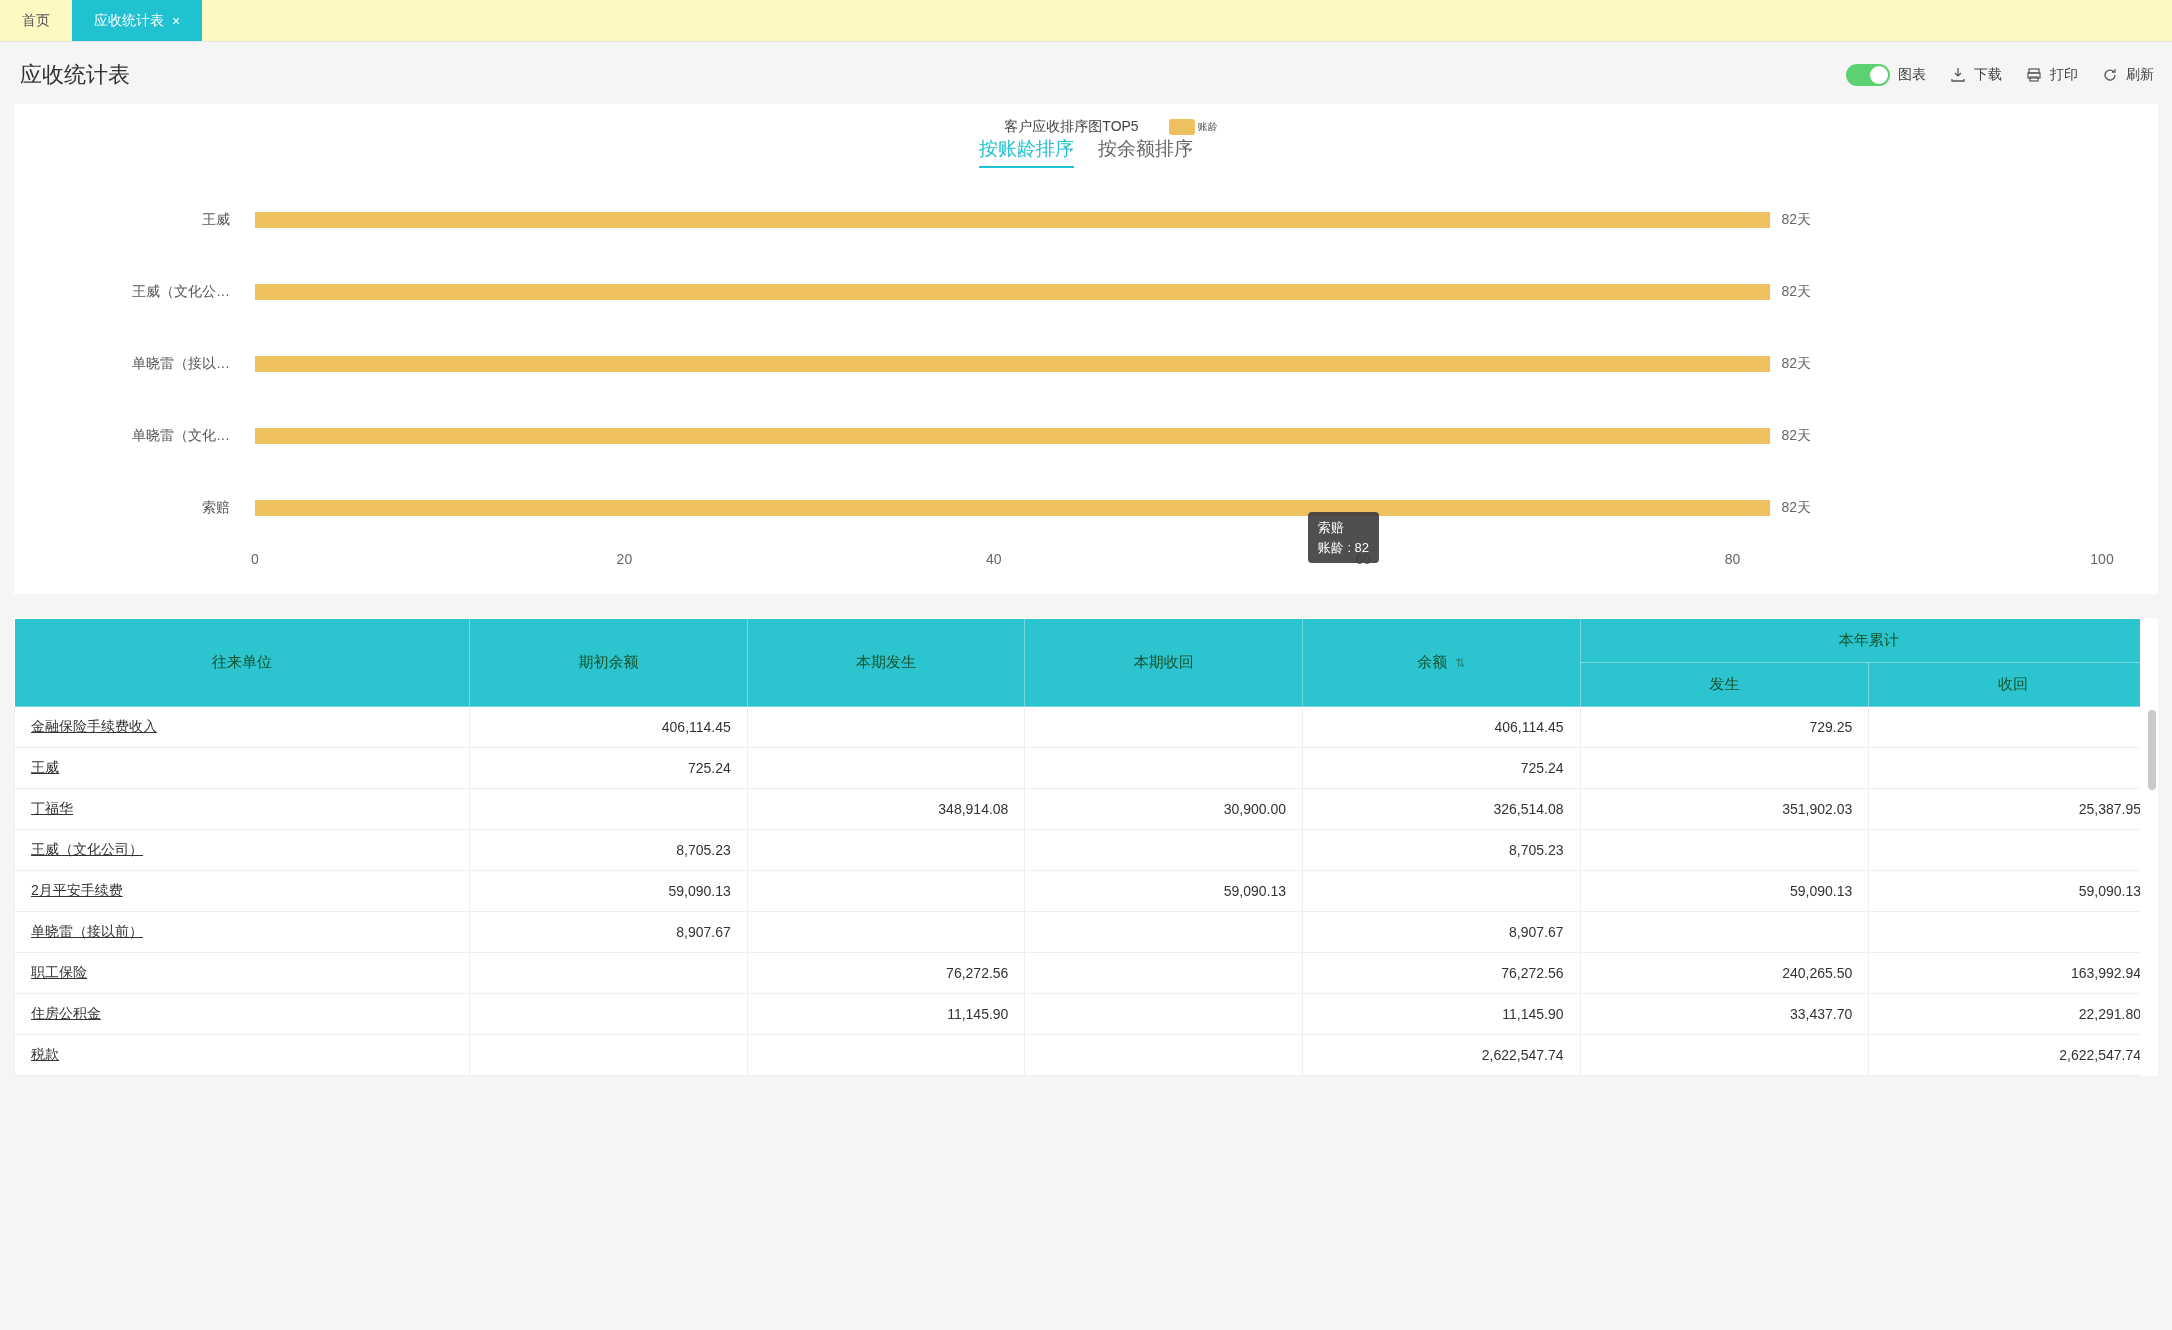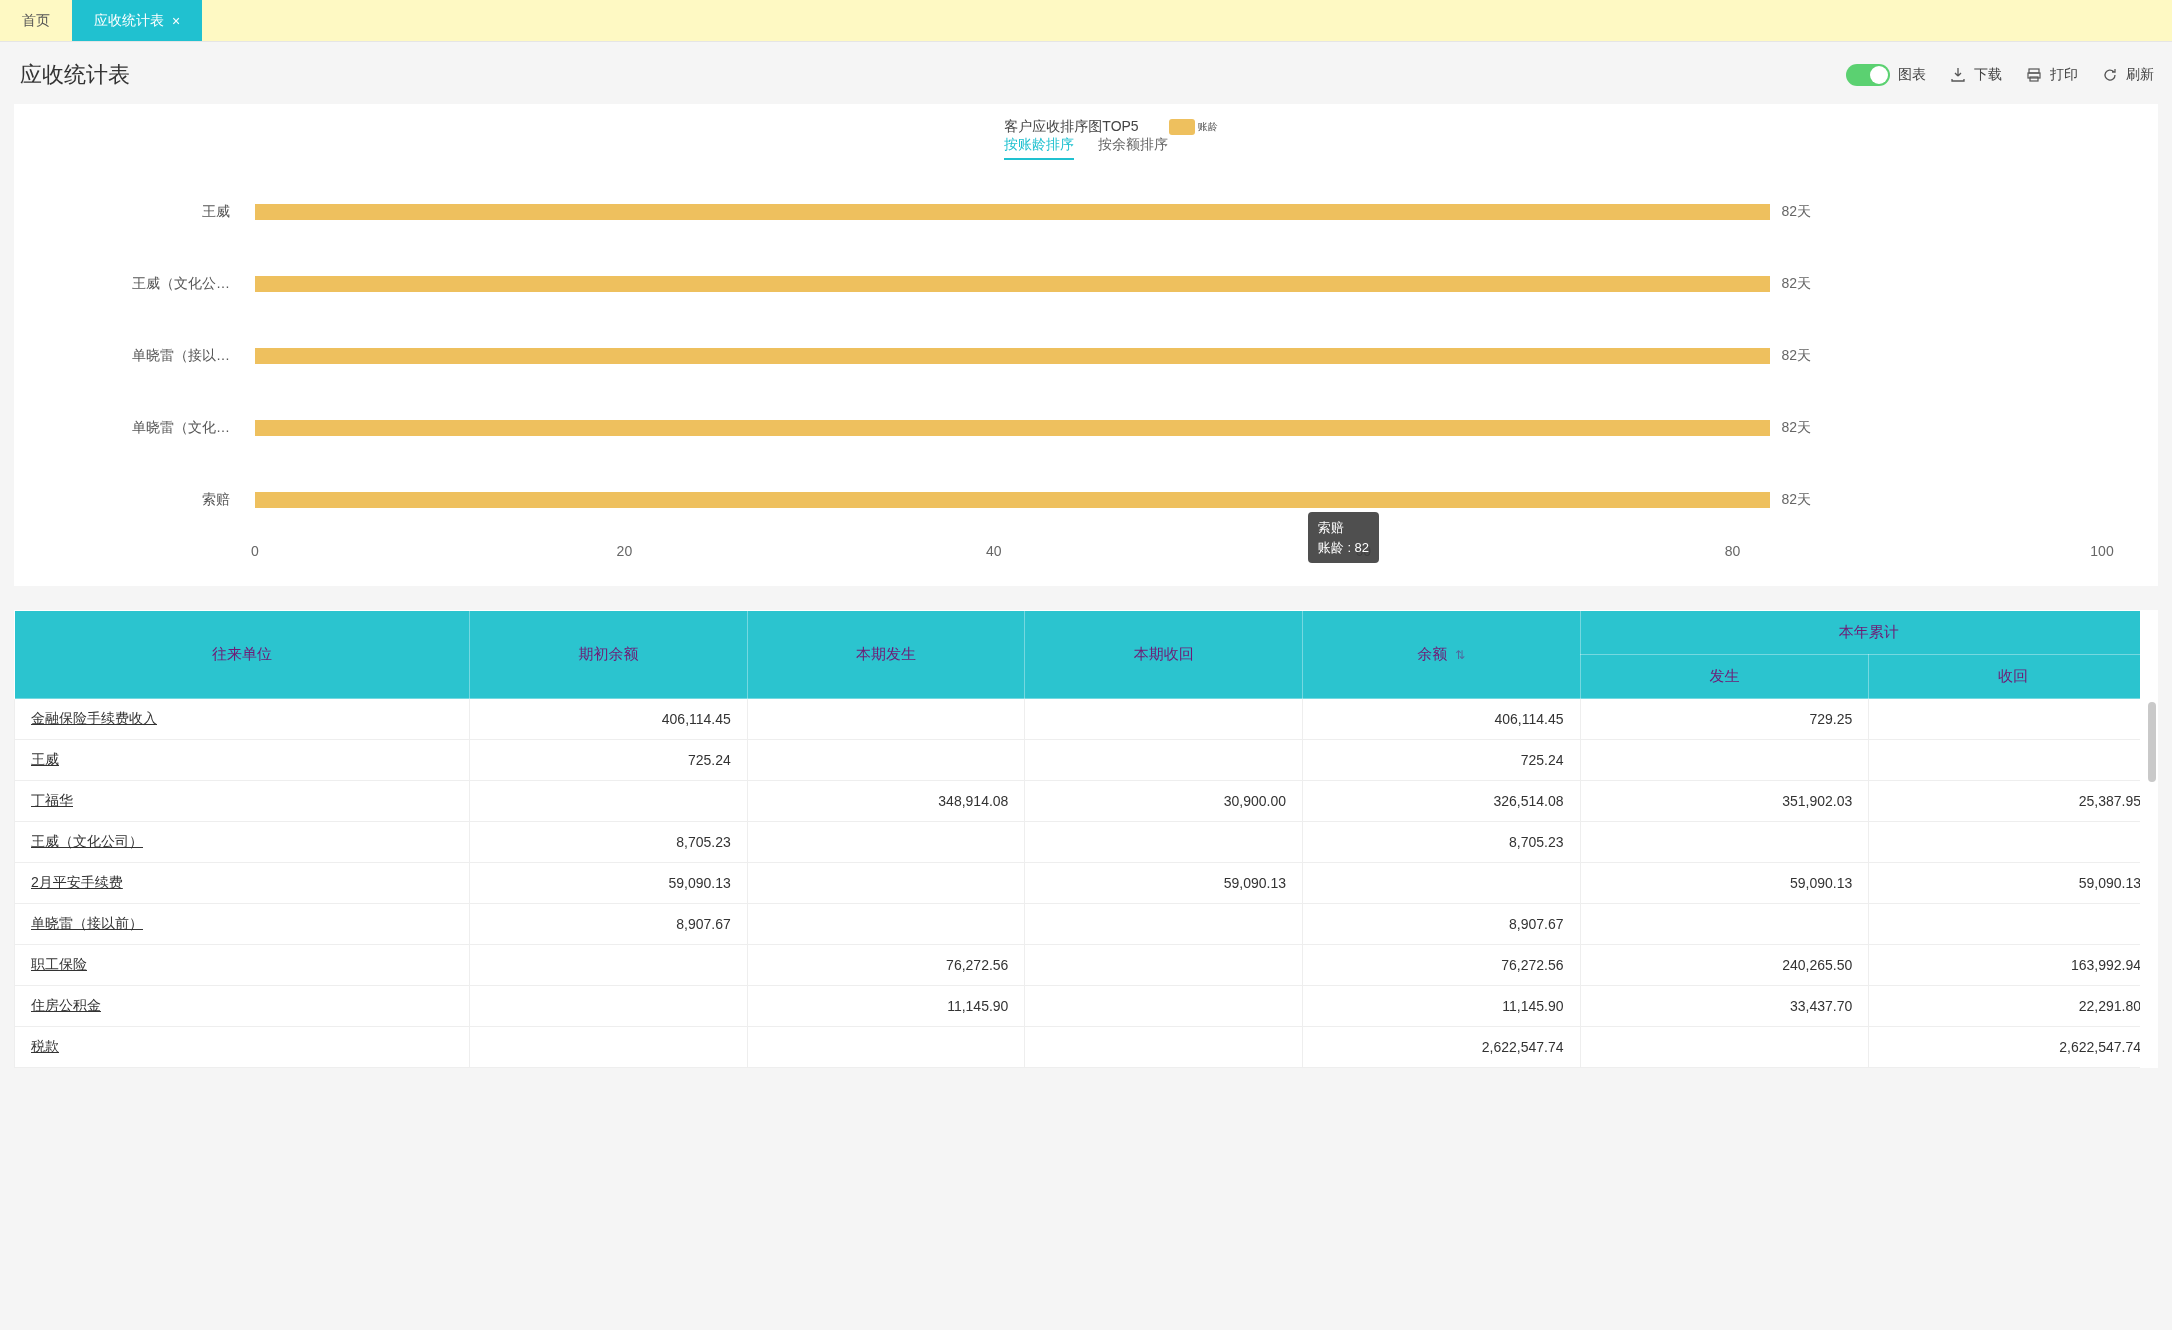--- a/index.html
+++ b/index.html
@@ -112,21 +112,21 @@
   }
   .legend-swatch {
     width: 26px;
     height: 16px;
     background: #eec05e;
     border-radius: 3px;
   }
   .chart-sort {
     display: flex;
     gap: 24px;
-    font-size: 14px;
+    font-size: 19px;
     color: #666;
   }
   .sort-item {
     cursor: pointer;
     padding-bottom: 4px;
   }
   .sort-item.active {
     color: #20c1d0;
     border-bottom: 2px solid #20c1d0;
   }
@@ -202,21 +202,21 @@
     overflow: hidden;
     position: relative;
   }
   table {
     width: 100%;
     border-collapse: collapse;
     table-layout: fixed;
   }
   thead th {
     background: #2bc4cf;
-    color: #701a75;
+    color: #14532d;
     font-weight: 400;
     font-size: 15px;
     padding: 12px 10px;
     border: 1px solid rgba(255,255,255,0.35);
     text-align: center;
   }
   tbody td {
     border: 1px solid #eee;
     padding: 11px 16px;
     font-size: 14px;

